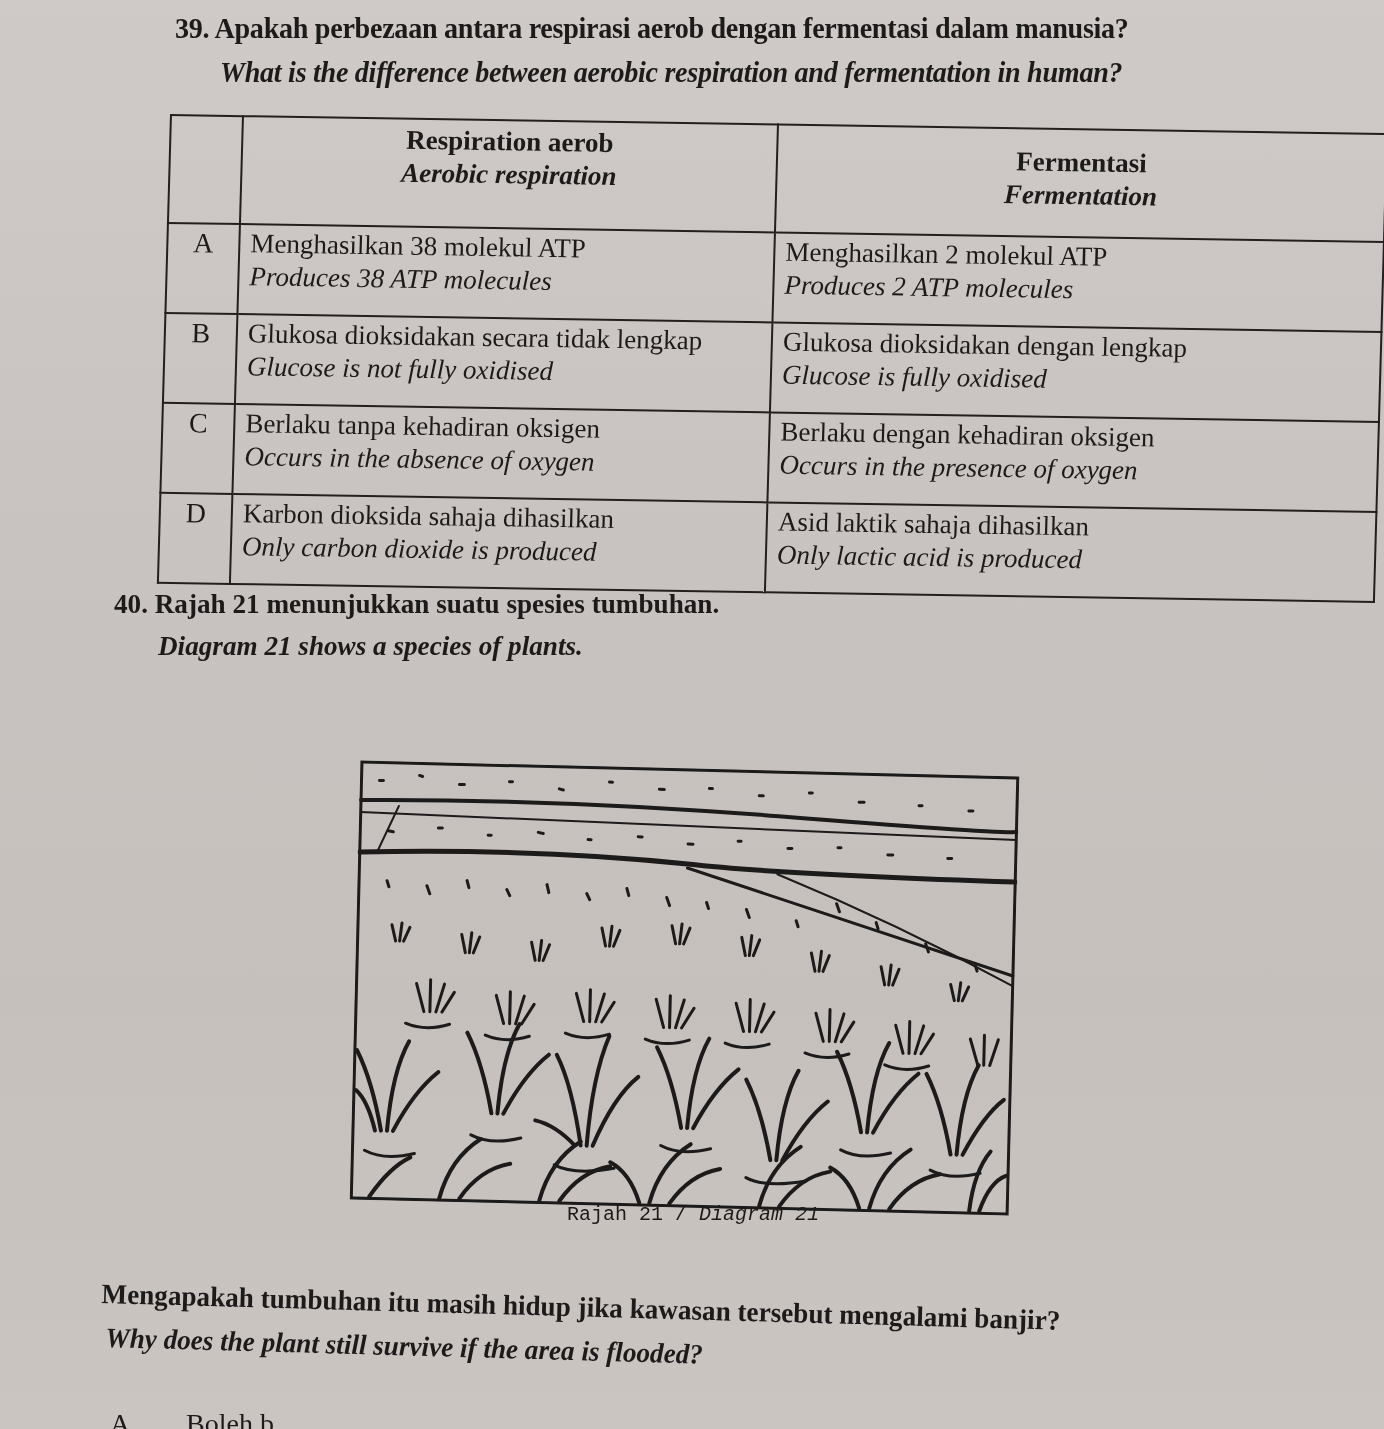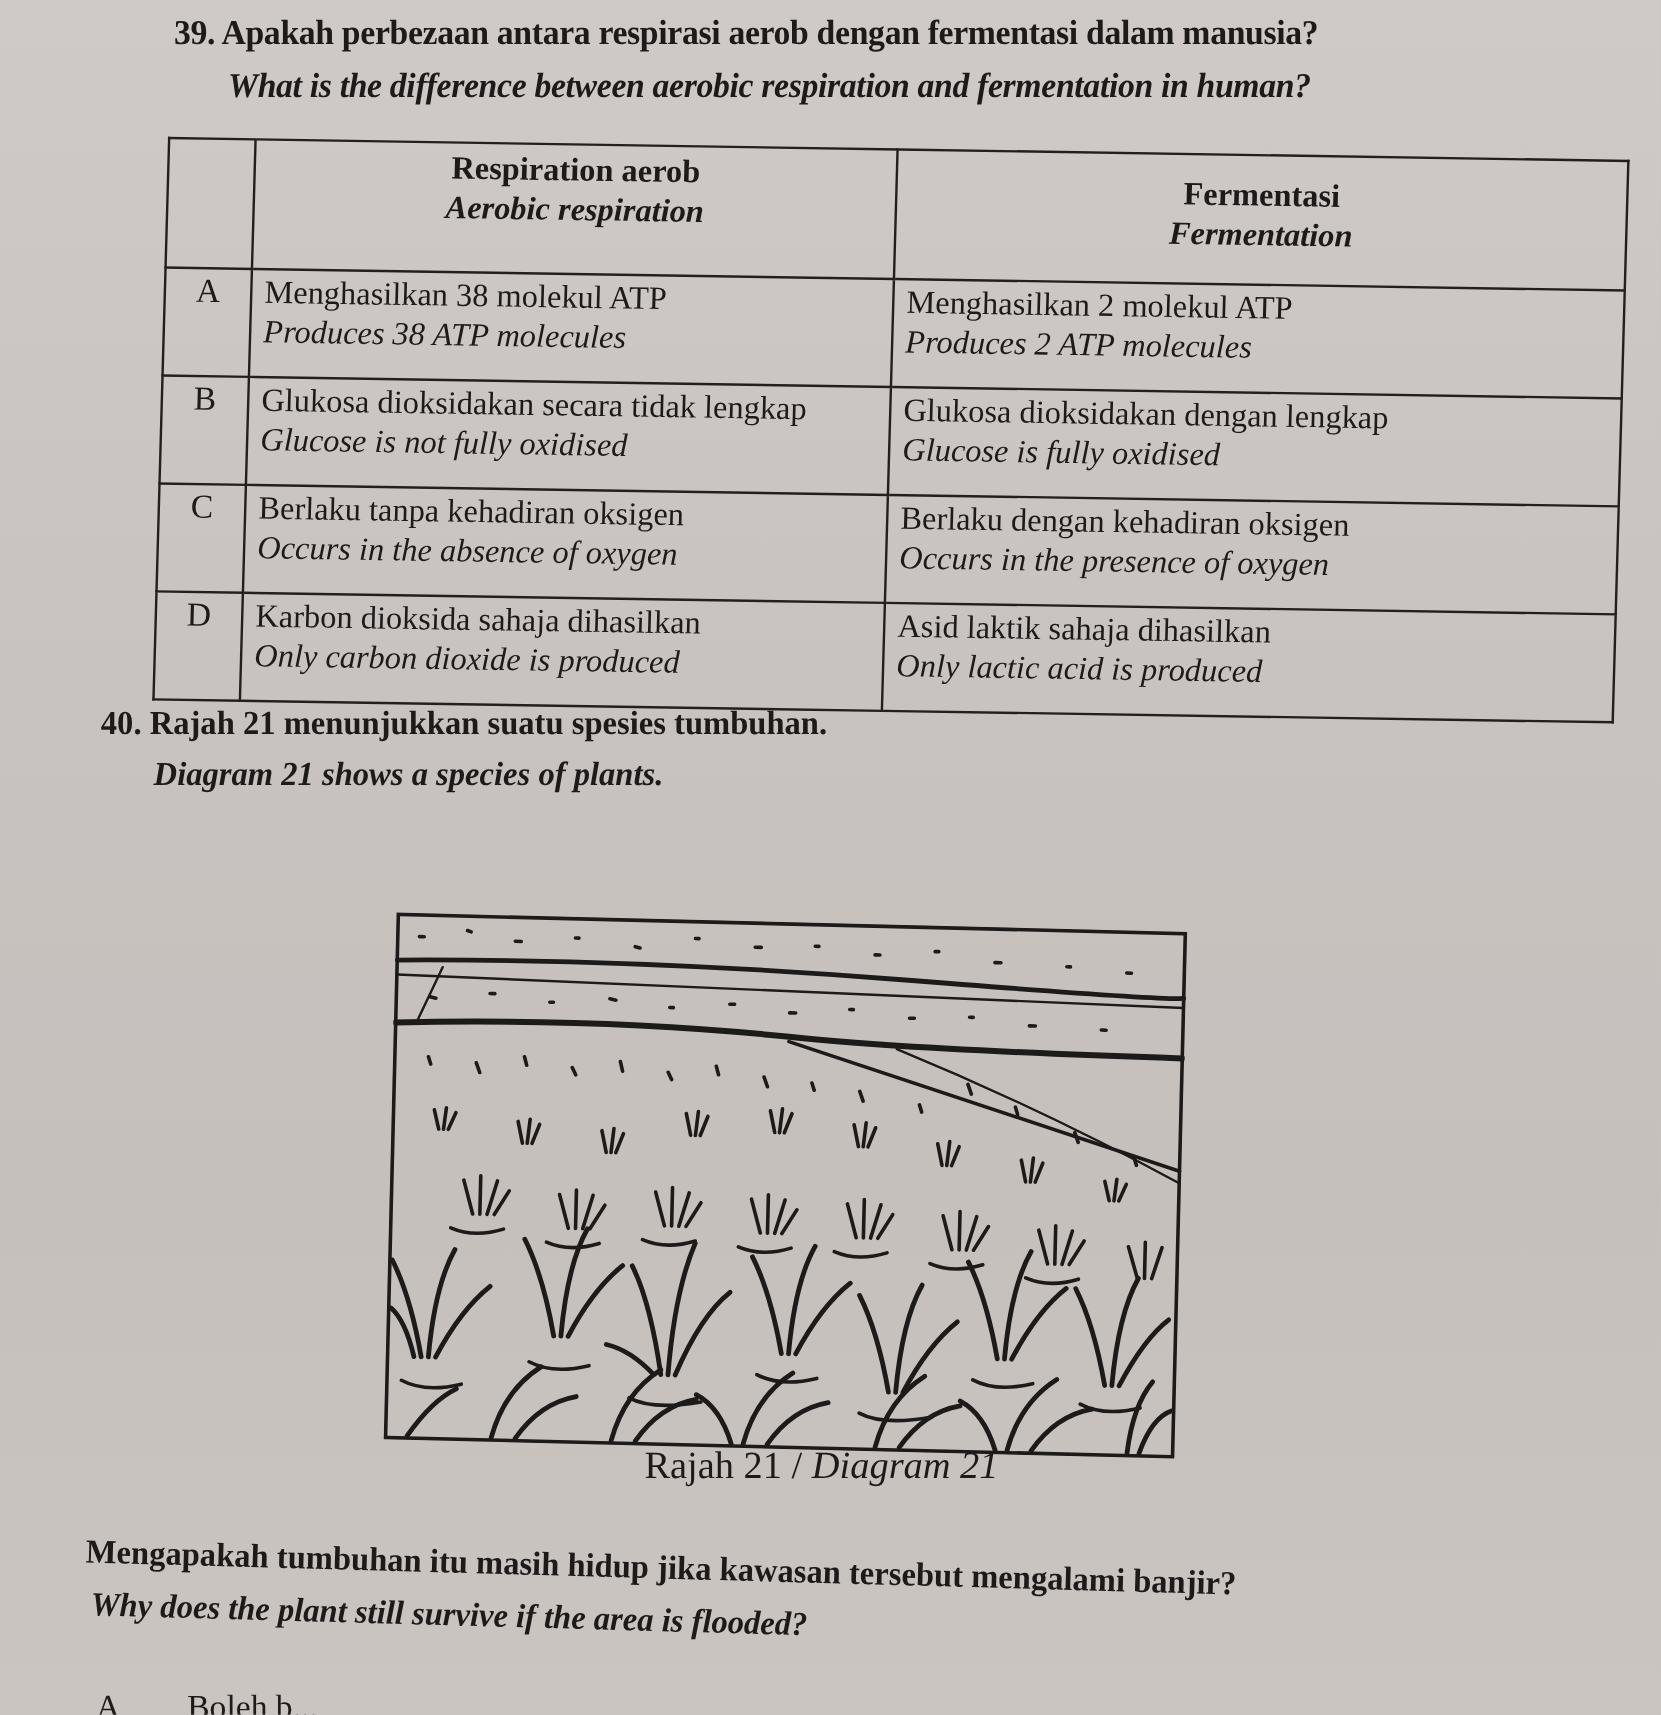--- a/index.html
+++ b/index.html
@@ -13,20 +13,21 @@
       background: #c9c4c1;
       background-image:
         linear-gradient(180deg, #cfcac7 0%, #c8c3c0 40%, #c6c0bd 70%, #cbc5c2 100%);
       font-family: "Liberation Serif", "DejaVu Serif", serif;
       color: #1d1a1a;
       position: relative;
     }
     .page {
       position: absolute;
       inset: 0;
+      margin-left: 30px;
     }
 
     
     .q39-title {
       position: absolute;
       left: 145px;
       top: 12px;
       font-size: 29px;
       font-weight: bold;
       letter-spacing: -0.3px;
@@ -126,22 +127,23 @@
     }
     .diagram svg {
       width: 100%;
       height: 100%;
       display: block;
     }
     .diagram-caption {
       position: absolute;
       left: 537px;
       top: 1203px;
-      font-size: 32px;
-      white-space: nowrap;
+      font-size: 20px;
+      white-space: nowrap;
+      font-family: Liberation Mono, monospace;
     }
     .diagram-caption .en { font-style: italic; }
 
     
     .q40-question {
       position: absolute;
       left: 72px;
       top: 1278px;
       font-size: 28px;
       font-weight: bold;

